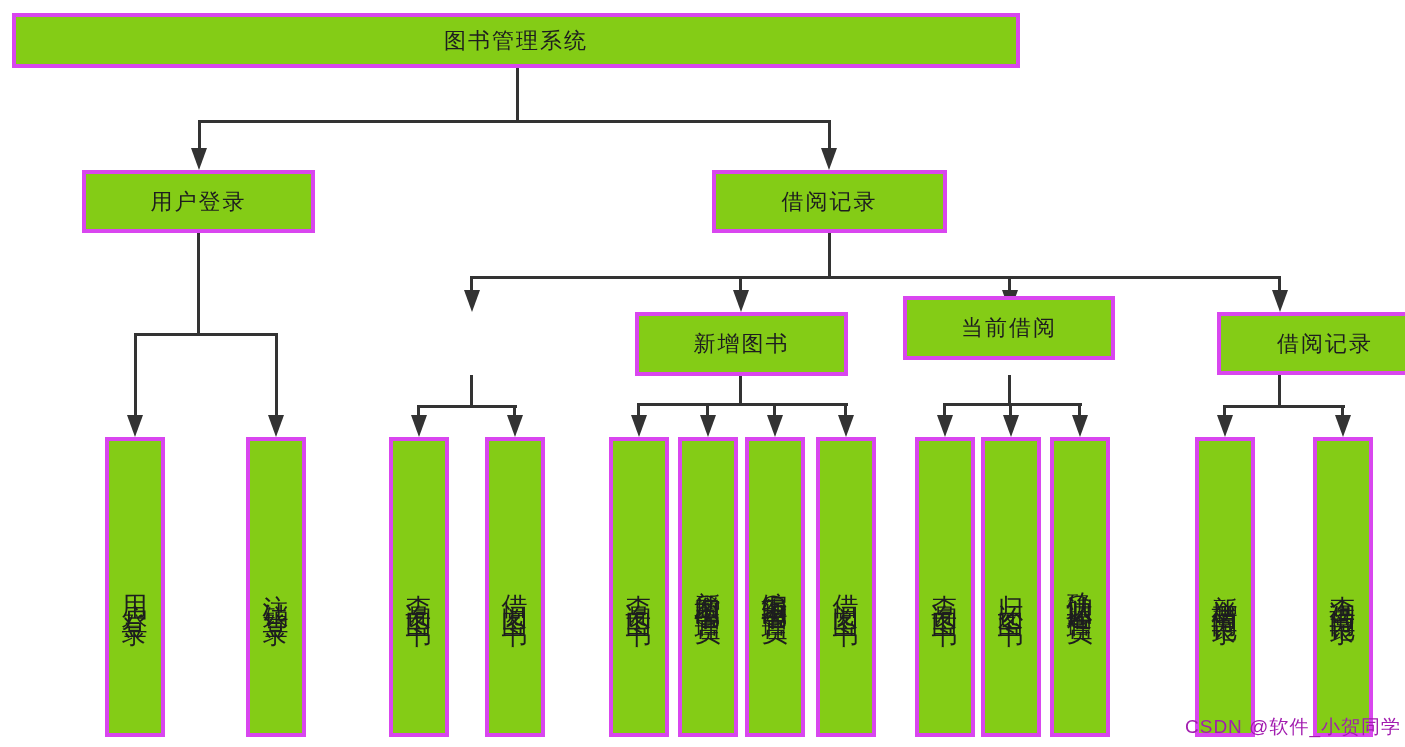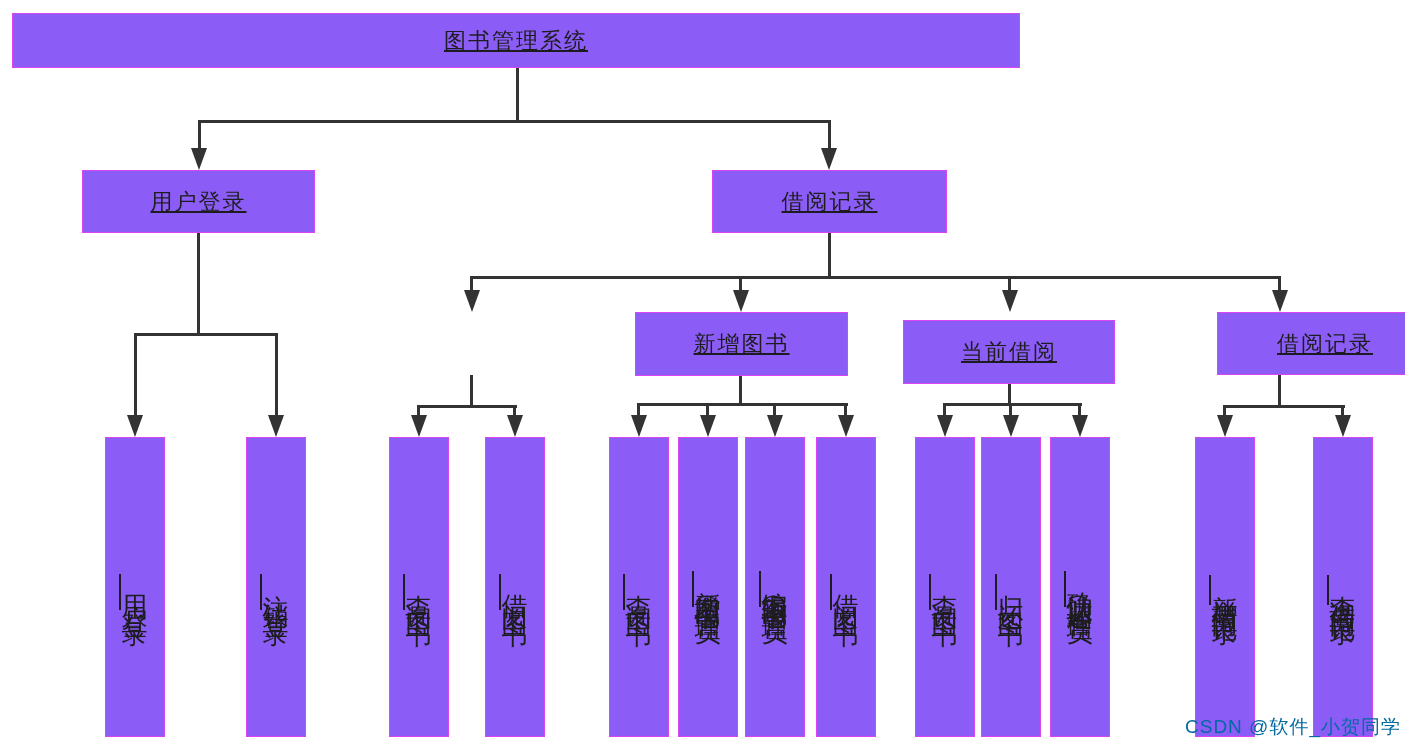--- a/index.html
+++ b/index.html
@@ -1,43 +1,42 @@
 <!DOCTYPE html>
 <html><head>
 <meta charset="utf-8">
 <style>
   html,body{margin:0;padding:0;background:#ffffff;}
   .stage{
     position:relative;width:1405px;height:747px;background:#ffffff;
     font-family:"Liberation Sans",sans-serif;color:#1d1d1f;overflow:hidden;
   }
   .node{
-    position:absolute;background:#8b5cf6;border:1px solid #d946ef;
+    position:absolute;background:#84cc16;border:4px solid #d946ef;
     box-sizing:border-box;display:flex;align-items:center;justify-content:center;
     z-index:2;
-    text-decoration:underline;
   }
   .node.h span{font-size:22px;letter-spacing:2px;color:#1d1d1f;white-space:nowrap;}
   .leaf span{
     writing-mode:vertical-rl;font-size:26px;color:#1d1d1f;line-height:1;
     white-space:nowrap;
   }
   .leaf span.s4{letter-spacing:9px;margin-bottom:-9px;}
   .leaf span.s6{letter-spacing:5px;margin-bottom:-5px;}
   .leaf span.s9{letter-spacing:4px;margin-bottom:-4px;}
   .vl{position:absolute;width:3px;background:#333333;z-index:1;}
   .hl{position:absolute;height:3px;background:#333333;z-index:1;}
   .arr{
     position:absolute;width:0;height:0;z-index:1;
     border-left:8px solid transparent;border-right:8px solid transparent;
     border-top:22px solid #333333;
   }
   .watermark{
     position:absolute;left:1185px;top:714px;z-index:5;
-    font-size:19px;letter-spacing:1px;color:#0369a1;white-space:nowrap;
+    font-size:19px;letter-spacing:1px;color:#a21caf;white-space:nowrap;
   }
 </style>
 </head>
 <body>
 
 <div class="stage">
 
   <div class="vl" style="left:516px;top:68px;height:53px;"></div>
   <div class="hl" style="left:198px;top:120px;width:632px;"></div>
   <div class="vl" style="left:198px;top:120px;height:30px;"></div>
@@ -104,21 +103,21 @@
   <div class="node h" style="left:82px;top:170px;width:233px;height:63px;">
     <span>用户登录</span>
   </div>
   <div class="node h" style="left:712px;top:170px;width:235px;height:63px;">
     <span>借阅记录</span>
   </div>
 
   <div class="node h" style="left:635px;top:312px;width:213px;height:64px;">
     <span>新增图书</span>
   </div>
-  <div class="node h" style="left:903px;top:320px;width:212px;height:64px;">
+  <div class="node h" style="left:903px;top:296px;width:212px;height:64px;">
     <span>当前借阅</span>
   </div>
   <div class="node h" style="left:1172px;top:312px;width:216px;height:63px;margin-left:45px;">
     <span>借阅记录</span>
   </div>
 
   <div class="node leaf" style="left:105px;top:437px;width:60px;height:300px;">
     <span class="s4">用户登录</span>
   </div>
   <div class="node leaf" style="left:246px;top:437px;width:60px;height:300px;">

